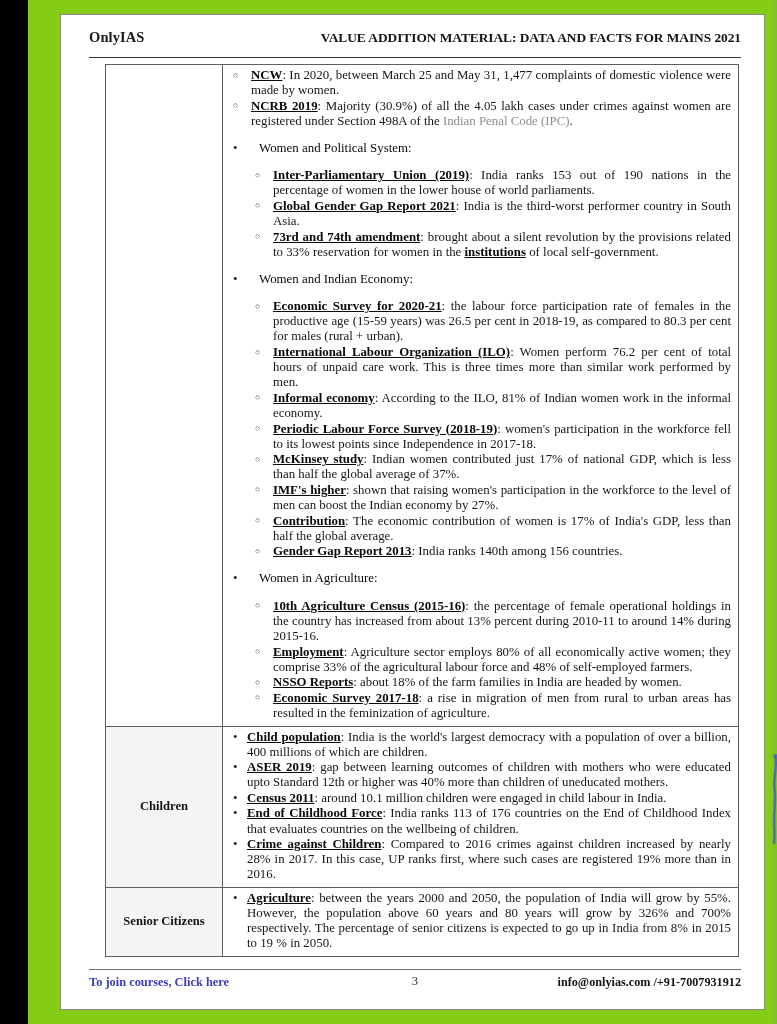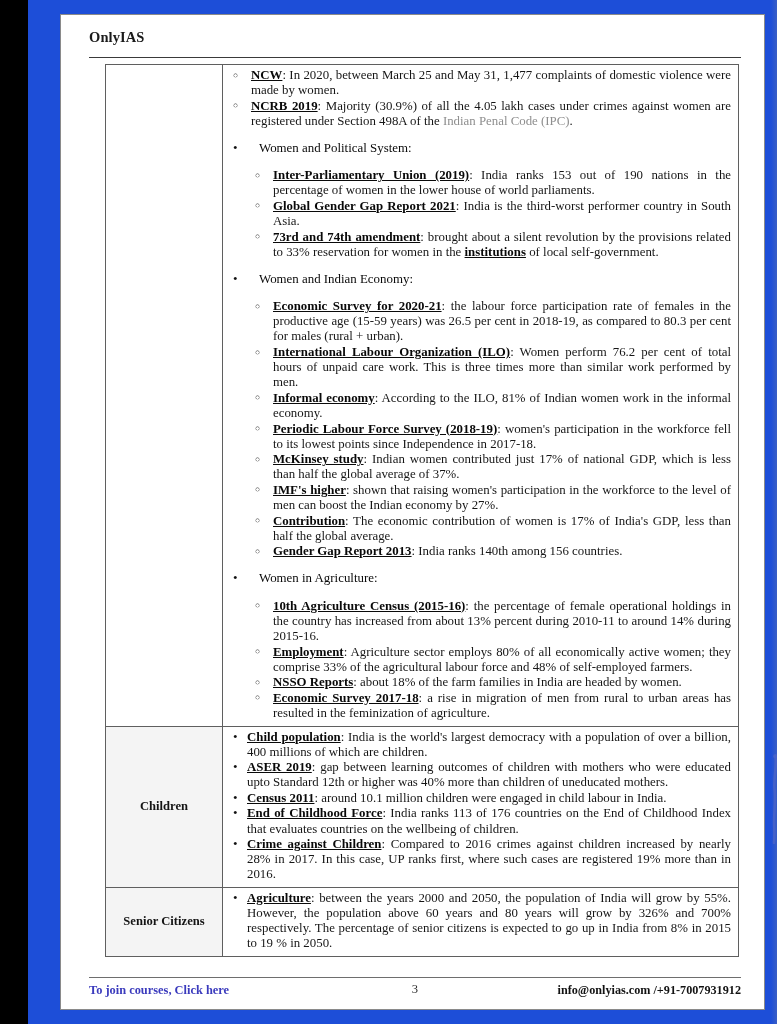--- a/index.html
+++ b/index.html
@@ -14,21 +14,21 @@
     font-family: "Liberation Serif", serif;
   }
 
   
   .page-sheet {
     position: absolute;
     left: 28px;
     top: 0;
     width: 749px;
     height: 1024px;
-    background: #1d4ed8;
+    background: #84cc16;
   }
 
   
   .sheet-edge-shadow {
     position: absolute;
     right: 0;
     top: 0;
     width: 6px;
     height: 1024px;
     background: linear-gradient(to right, rgba(255,255,255,0), rgba(140,140,140,0.25));
@@ -186,21 +186,21 @@
     line-height: 15.4px;
     font-weight: 400;
     color: #090909;
     margin: 12px;
   }
 
   
   .doc-footer {
     position: absolute;
     left: 28px;
-    bottom: 6px;
+    bottom: 14px;
     width: 652px;
     height: 26px;
     border-top: 1.6px solid #6e6e6e;
     box-sizing: border-box;
   }
   .footer-left {
     position: absolute;
     left: 0;
     top: 5px;
     font-size: 12.4px;
@@ -241,20 +241,21 @@
 </head>
 <body>
 
 <div class="page-sheet">
   <div class="sheet-edge-shadow"></div>
 
   <div class="doc-frame">
 
     <div class="doc-header">
       <div class="header-left">OnlyIAS</div>
+      <div class="header-right">VALUE ADDITION MATERIAL: DATA AND FACTS FOR MAINS 2021</div>
     </div>
 
     <div class="watermark">ONLYIAS</div>
 
     <table class="content-table">
       <tbody>
 
         <tr>
           <td class="col-label blank"></td>
           <td class="col-body">

